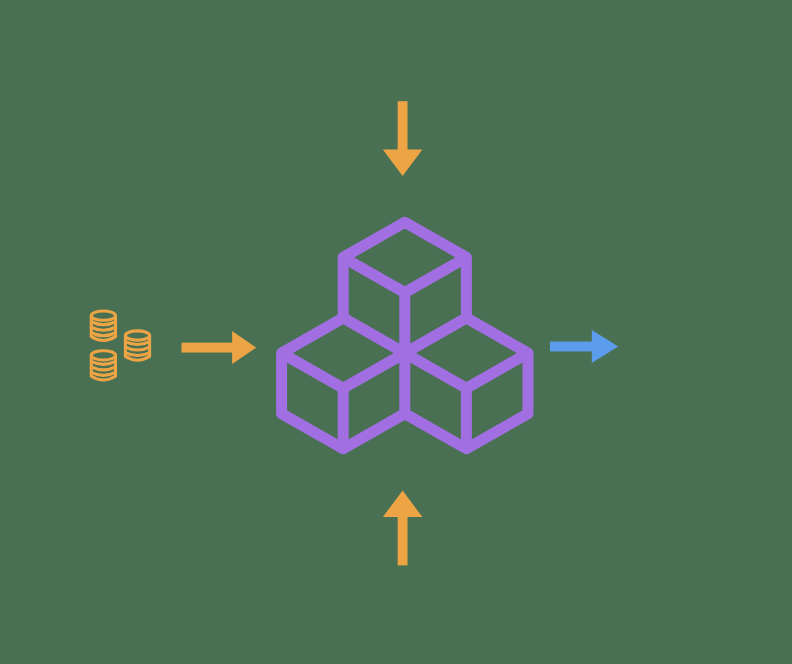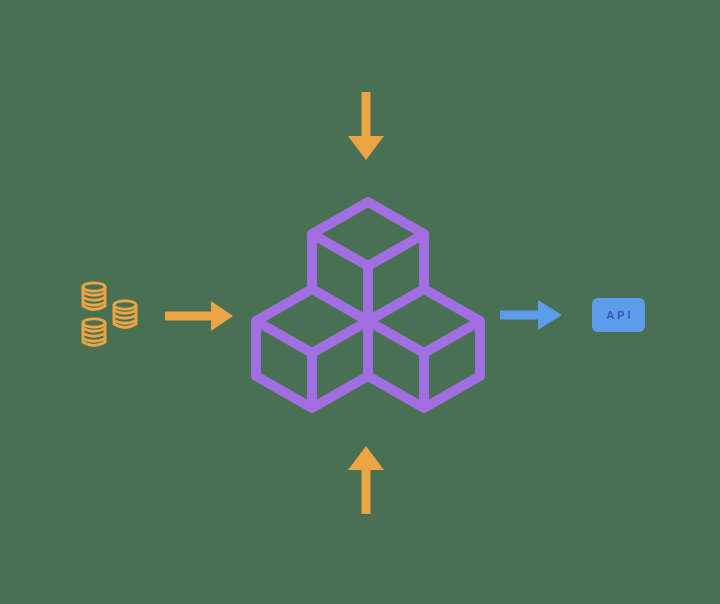--- a/index.html
+++ b/index.html
@@ -103,17 +103,14 @@
     <path d="M120,8 L64,40 L120,72 L176,40 Z
              M64,40 V95 M176,40 V95 M120,72 V127
              M64,95 L8,127 L64,159 L120,127 Z
              M8,127 V182 M64,159 V214 M120,127 V182
              M8,182 L64,214 L120,182
              M176,95 L232,127 L176,159 L120,127 Z
              M232,127 V182 M176,159 V214
              M232,182 L176,214 L120,182"></path>
   </svg>
 
-  <div id="api-badge" class="abs">
-    <span>API</span>
-  </div>
 
 </div>
 
 </body></html>

